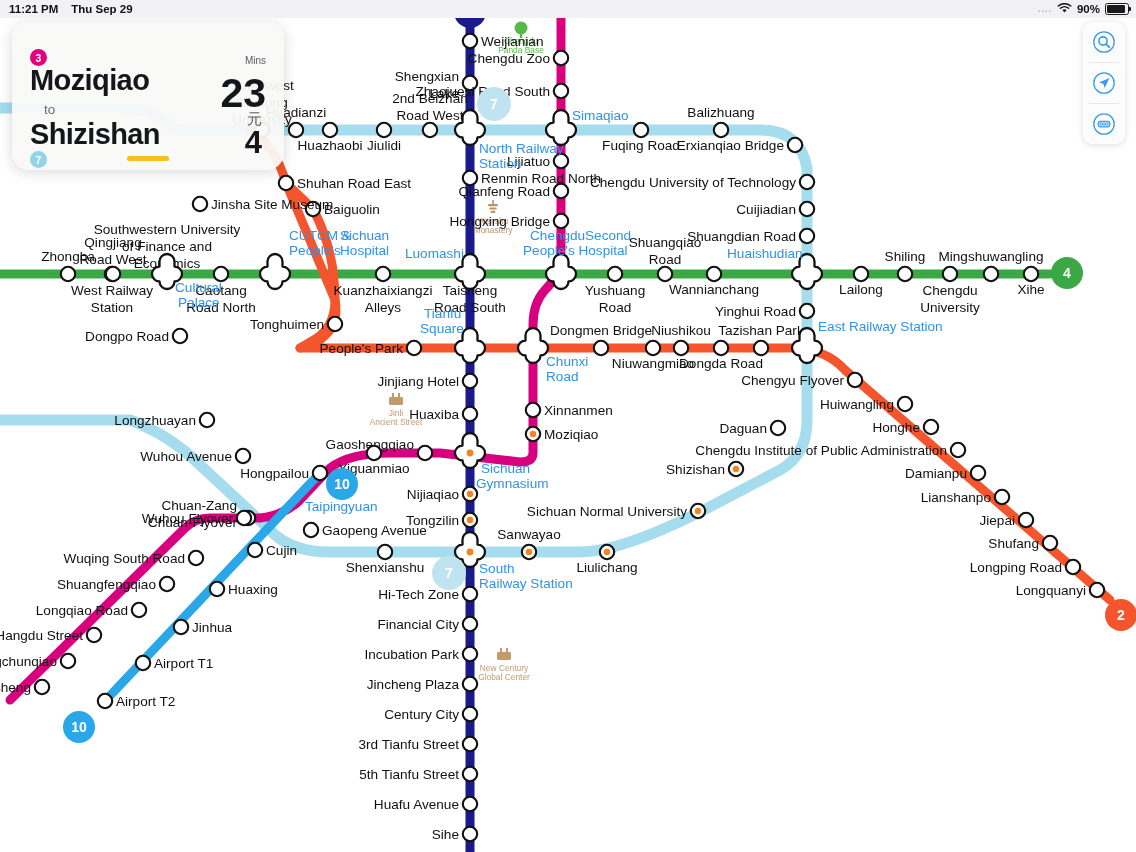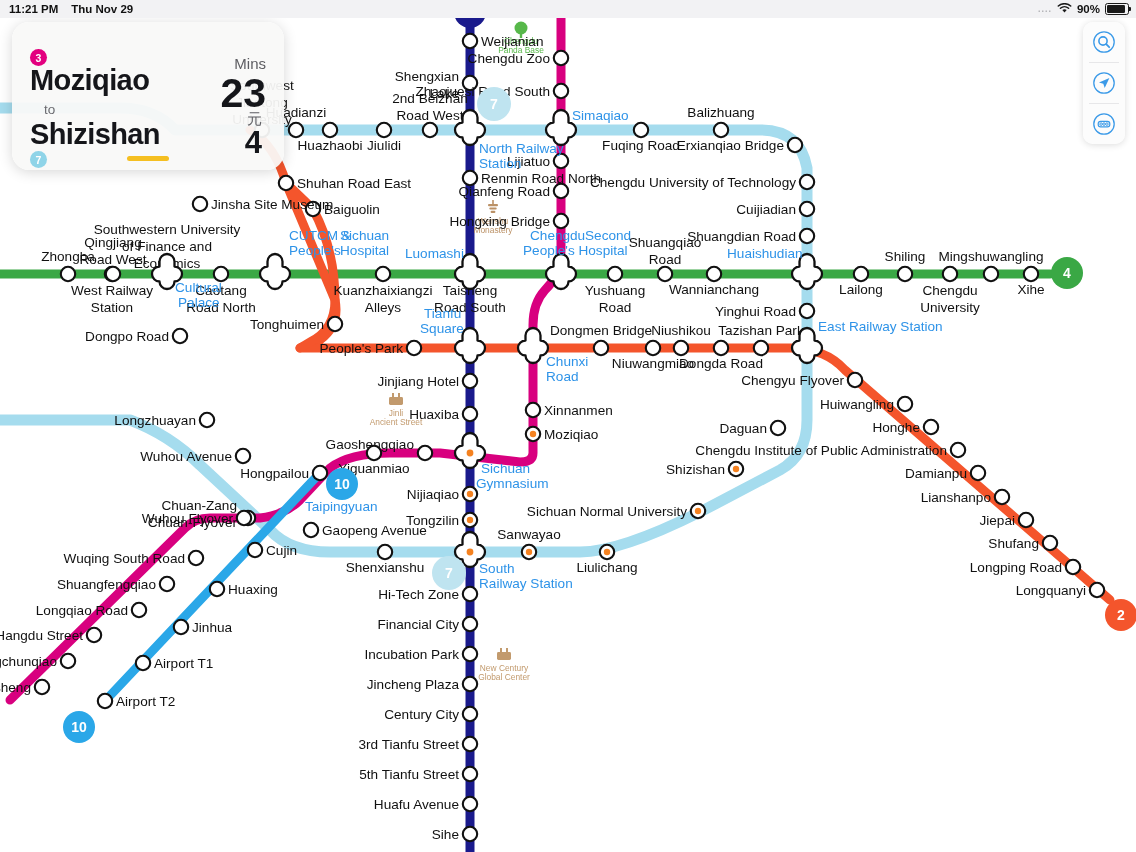--- a/index.html
+++ b/index.html
@@ -30,41 +30,41 @@
     box-shadow:0 2px 14px rgba(0,0,0,0.16);overflow:hidden;}
   #card .badge{position:absolute;left:18px;top:27px;width:17px;height:17px;border-radius:50%;
     background:#e3007f;color:#fff;font-size:10.5px;font-weight:bold;
     display:flex;align-items:center;justify-content:center;}
   #card .badge2{position:absolute;left:18px;top:129px;width:17px;height:17px;border-radius:50%;
     background:#8fd4e8;color:#fff;font-size:10.5px;font-weight:bold;
     display:flex;align-items:center;justify-content:center;}
   #card .from{position:absolute;left:18px;top:42px;font-size:29px;font-weight:bold;color:#15161a;letter-spacing:-0.6px;}
   #card .to-lbl{position:absolute;left:32px;top:80px;font-size:13.5px;color:#6b6b70;}
   #card .dest{position:absolute;left:18px;top:96px;font-size:29px;font-weight:bold;color:#15161a;letter-spacing:-0.6px;}
-  #card .mins-lbl{position:absolute;right:18px;top:33px;font-size:15px;color:#5d5d62;}
+  #card .mins-lbl{position:absolute;right:18px;top:33px;font-size:10px;color:#5d5d62;}
   #card .mins-val{position:absolute;right:18px;top:48px;font-size:41px;font-weight:bold;color:#15161a;}
   #card .yuan-lbl{position:absolute;right:22px;top:88px;font-size:15px;color:#5d5d62;}
   #card .yuan-val{position:absolute;right:22px;top:103px;font-size:31px;font-weight:bold;color:#15161a;}
   #card .handle{position:absolute;left:50%;transform:translateX(-50%);bottom:9px;width:42px;height:5px;border-radius:3px;background:#f5bf21;}
 
   
   #controls{position:absolute;right:11px;top:22px;width:42px;
     background:rgba(252,252,252,0.95);border-radius:10px;z-index:40;
     box-shadow:0 1px 7px rgba(0,0,0,0.14);overflow:hidden;}
   #controls .cbtn{height:40px;display:flex;align-items:center;justify-content:center;cursor:pointer;}
   #controls .sep{height:1px;background:#e7e7e9;margin:0 6px;}
 </style>
 </head>
 <body>
 
 <div id="root">
 
   <div id="statusbar">
     <span id="sb-time">11:21 PM</span>
-    <span id="sb-date">Thu Nov 29</span>
+    <span id="sb-date">Thu Sep 29</span>
     <div id="sb-right">
       <span id="sb-dots">....</span>
       <span id="sb-wifi">
         <svg width="15" height="11" viewBox="0 0 15 11">
           <path d="M7.5 9.6 L5.3 7.1 a3.4 3.4 0 0 1 4.4 0 Z" fill="#1a1a1a"></path>
           <path d="M3.4 5.2 a6.3 6.3 0 0 1 8.2 0" stroke="#1a1a1a" stroke-width="1.5" fill="none" stroke-linecap="round"></path>
           <path d="M1.3 3.0 a9.4 9.4 0 0 1 12.4 0" stroke="#1a1a1a" stroke-width="1.5" fill="none" stroke-linecap="round"></path>
         </svg>
       </span>
       <span id="sb-pct">90%</span>

